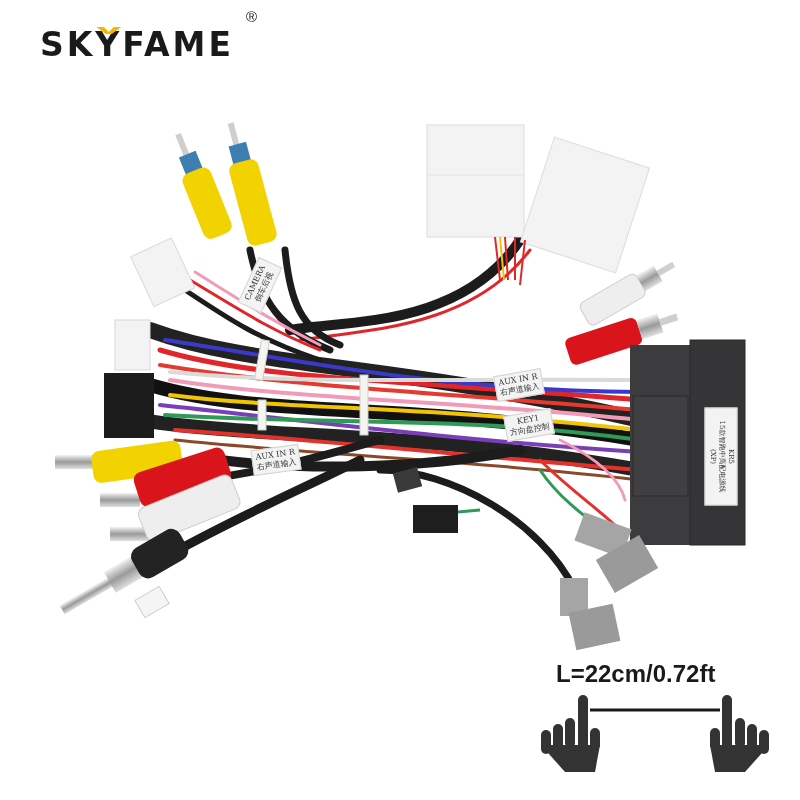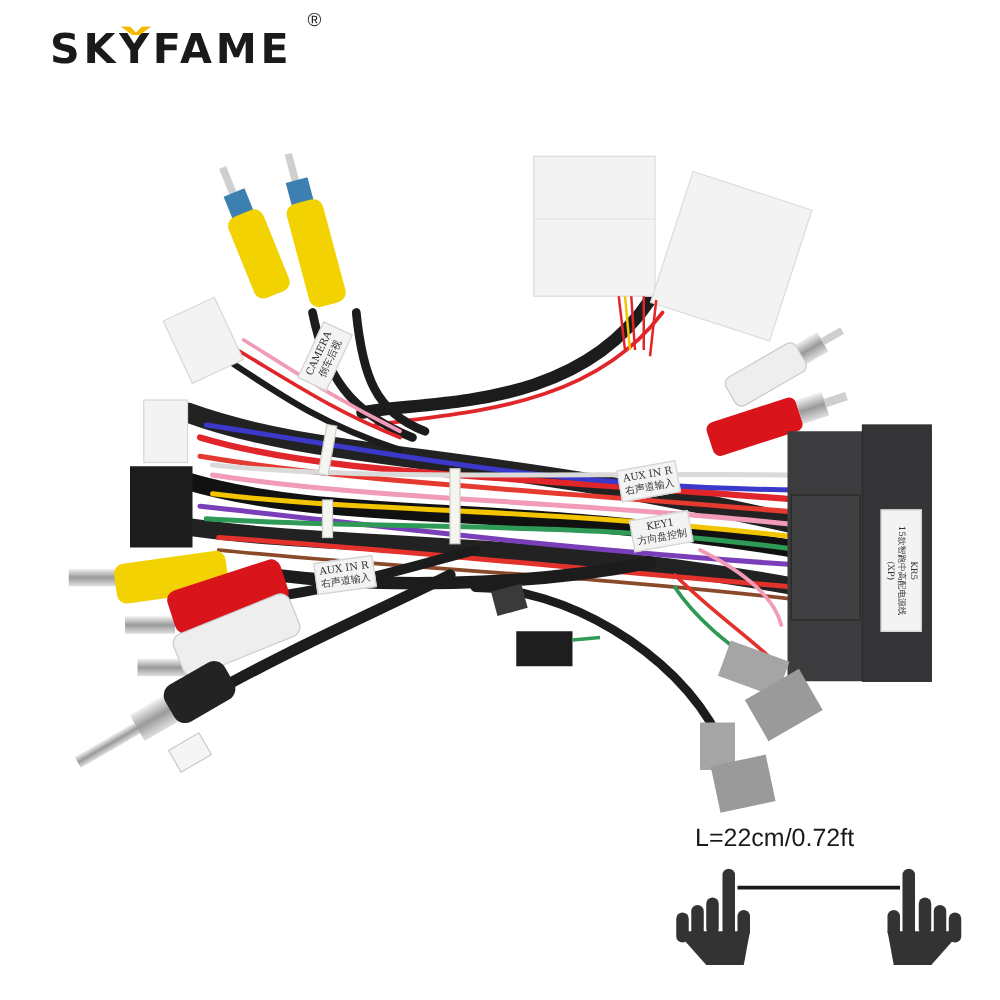--- a/index.html
+++ b/index.html
@@ -1,24 +1,24 @@
 <!DOCTYPE html>
 <html><head>
 <meta charset="utf-8">
 <style>
   html, body { margin: 0; padding: 0; background: #ffffff; }
   body { width: 800px; height: 800px; position: relative; overflow: hidden; font-family: "Liberation Sans", sans-serif; }
-  .logo { position: absolute; left: 40px; top: 22px; height: 40px; display: flex; }
+  .logo { position: absolute; left: 40px; top: 22px; height: 40px; display: flex; align-items: flex-end; }
   .logo-text { font-family: "DejaVu Sans", sans-serif; font-weight: bold; font-size: 33px; letter-spacing: 3px; color: #1a1a1a; line-height: 34px; }
   .logo-text .y { color: #1a1a1a; position: relative; }
   .logo-text .y::before { content: ""; position: absolute; left: 1px; right: 1px; top: 2px; height: 7px; background: #f5b800; clip-path: polygon(0 0, 30% 0, 50% 70%, 70% 0, 100% 0, 62% 100%, 38% 100%); }
   .reg { position: absolute; left: 246px; top: 8px; font-size: 15px; color: #1a1a1a; }
   svg.photo { position: absolute; left: 0; top: 0; }
   .harness-label { position: absolute; background: #f3f3f3; border: 1px solid #d4d4d4; font-family: "DejaVu Serif", serif; font-size: 8px; color: #333; text-align: center; line-height: 10px; padding: 2px 3px; }
-  .measure { position: absolute; left: 556px; top: 660px; font-family: "Liberation Sans", sans-serif; font-size: 20px; color: #1a1a1a; }
+  .measure { position: absolute; left: 556px; top: 660px; font-family: "Liberation Sans", sans-serif; font-size: 24px; color: #1a1a1a; font-weight: bold; }
 </style>
 </head>
 <body>
 
 <div class="logo">
   <span class="logo-text"><span>SK</span><span class="y">Y</span><span>FAME</span></span>
 </div>
 <span class="reg">®</span>
 
 <svg class="photo" width="800" height="800" viewBox="0 0 800 800">

